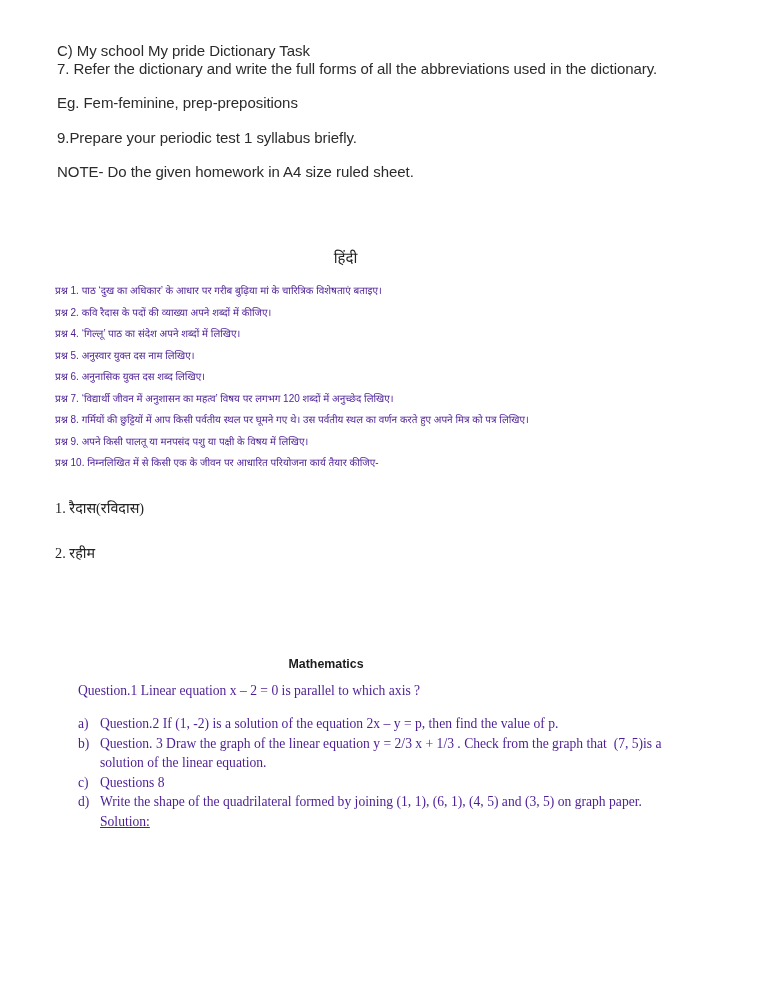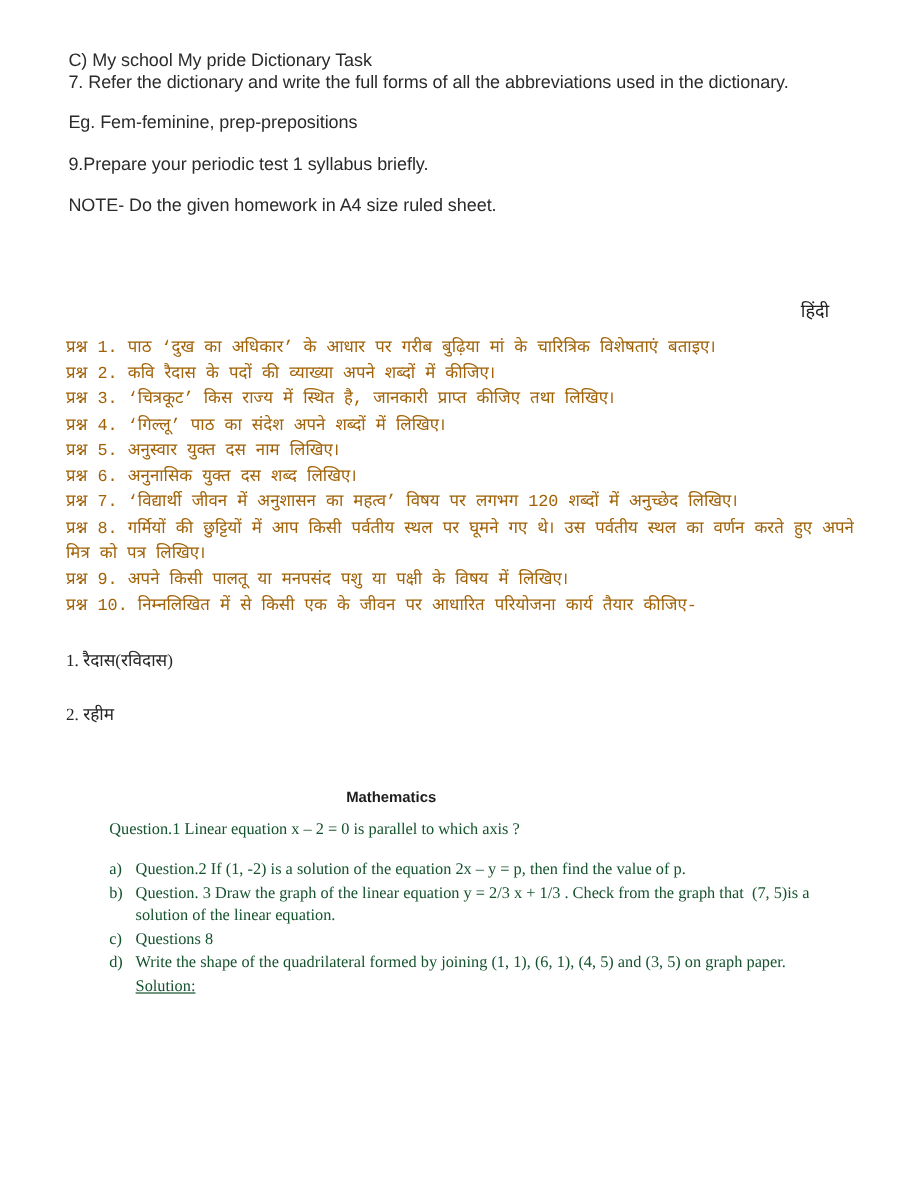--- a/index.html
+++ b/index.html
@@ -38,37 +38,37 @@
     white-space: pre-wrap;
   }
   .gap-sm { height: 17px; }
 
   
   .hi-heading {
     position: absolute;
     left: 0;
     top: 250px;
     width: 691px;
-    text-align: right;
-    font-family: Liberation Serif, serif;
+    text-align: center;
+    font-family: Liberation Mono, monospace;
     font-size: 15px;
     line-height: 20px;
     color: #1f1f1f;
   }
   .hi-section {
     position: absolute;
     left: 55px;
     top: 280px;
     width: 660px;
   }
   .hi-line {
-    font-family: Liberation Mono, monospace;
-    font-size: 14px;
+    font-family: Liberation Sans, sans-serif;
+    font-size: 10px;
     line-height: 21.5px;
-    color: #a16207;
+    color: #4c1d95;
     white-space: pre-wrap;
   }
   .hi-sub {
     font-family: "Liberation Serif", "DejaVu Serif", serif;
     font-size: 14.3px;
     line-height: 21.5px;
     color: #242424;
     margin-top: 24px;
   }
 
@@ -84,22 +84,21 @@
     font-size: 12.4px;
     line-height: 16px;
     color: #1c1c1c;
   }
   .math-section {
     position: absolute;
     left: 78px;
     top: 681px;
     width: 608px;
     font-family: "Liberation Serif", "DejaVu Serif", serif;
-    color: #14532d;
-    margin-left: 13px;
+    color: #4c1d95;
   }
   .math-q1 {
     font-size: 13.6px;
     line-height: 19px;
     white-space: pre-wrap;
   }
   .math-gap { height: 14px; }
 
   .math-list {
     list-style: none;
@@ -142,21 +141,20 @@
     <div class="en-line">9.Prepare your periodic test 1 syllabus briefly.</div>
     <div class="gap-sm"></div>
     <div class="en-line">NOTE- Do the given homework in A4 size ruled sheet.</div>
   </div>
 
   <div class="hi-heading">हिंदी</div>
 
   <div class="hi-section">
     <div class="hi-line">प्रश्न 1. पाठ ‘दुख का अधिकार’ के आधार पर गरीब बुढ़िया मां के चारित्रिक विशेषताएं बताइए।</div>
     <div class="hi-line">प्रश्न 2. कवि रैदास के पदों की व्याख्या अपने शब्दों में कीजिए।</div>
-    <div class="hi-line">प्रश्न 3. ‘चित्रकूट’ किस राज्य में स्थित है, जानकारी प्राप्त कीजिए तथा लिखिए।</div>
     <div class="hi-line">प्रश्न 4. ‘गिल्लू’ पाठ का संदेश अपने शब्दों में लिखिए।</div>
     <div class="hi-line">प्रश्न 5. अनुस्वार युक्त दस नाम लिखिए।</div>
     <div class="hi-line">प्रश्न 6. अनुनासिक युक्त दस शब्द लिखिए।</div>
     <div class="hi-line">प्रश्न 7. ‘विद्यार्थी जीवन में अनुशासन का महत्व’ विषय पर लगभग 120 शब्दों में अनुच्छेद लिखिए।</div>
     <div class="hi-line">प्रश्न 8. गर्मियों की छुट्टियों में आप किसी पर्वतीय स्थल पर घूमने गए थे। उस पर्वतीय स्थल का वर्णन करते हुए अपने मित्र को पत्र लिखिए।</div>
     <div class="hi-line">प्रश्न 9. अपने किसी पालतू या मनपसंद पशु या पक्षी के विषय में लिखिए।</div>
     <div class="hi-line">प्रश्न 10. निम्नलिखित में से किसी एक के जीवन पर आधारित परियोजना कार्य तैयार कीजिए-</div>
     <div class="hi-sub">1. रैदास(रविदास)</div>
     <div class="hi-sub">2. रहीम</div>
   </div>

